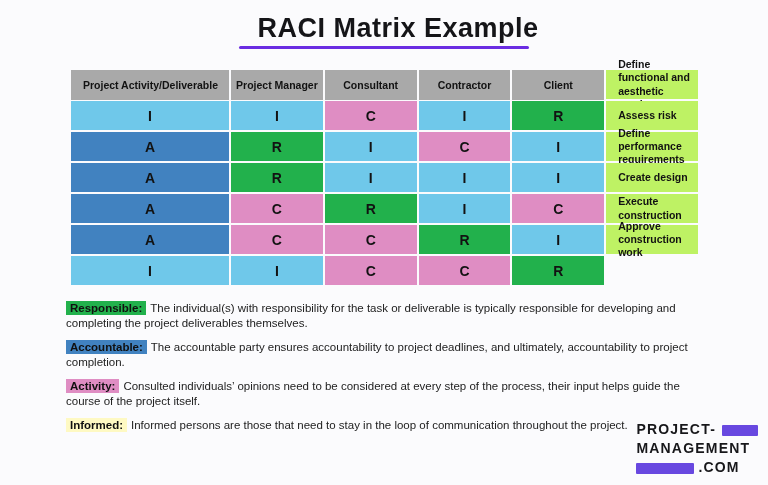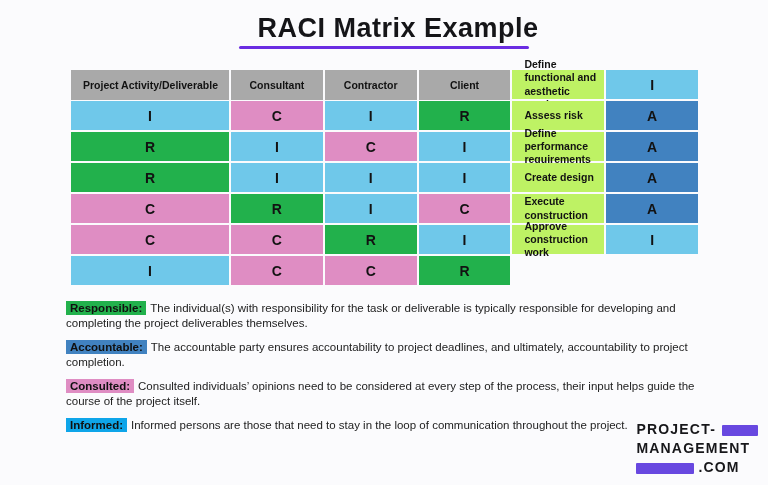--- a/index.html
+++ b/index.html
@@ -80,20 +80,21 @@
 </head>
 <body>
 
 <div class="page">
 
   <h1 class="title">RACI Matrix Example</h1>
   <div class="title-underline" style="background: rgb(106, 44, 226);"></div>
 
   <div class="matrix" id="matrix">
       <div class="cell head first">Project Activity/Deliverable</div>
+      <div class="cell head">Project Manager</div>
       <div class="cell head">Consultant</div>
       <div class="cell head">Contractor</div>
       <div class="cell head">Client</div>
       <div class="cell label">Define functional and aesthetic needs</div>
       <div class="cell val" style="background: rgb(111, 200, 234);">I</div>
       <div class="cell val" style="background: rgb(111, 200, 234);">I</div>
       <div class="cell val" style="background: rgb(223, 141, 195);">C</div>
       <div class="cell val" style="background: rgb(111, 200, 234);">I</div>
       <div class="cell val" style="background: rgb(34, 177, 76);">R</div>
       <div class="cell label">Assess risk</div>
@@ -124,22 +125,22 @@
       <div class="cell val" style="background: rgb(111, 200, 234);">I</div>
       <div class="cell val" style="background: rgb(111, 200, 234);">I</div>
       <div class="cell val" style="background: rgb(223, 141, 195);">C</div>
       <div class="cell val" style="background: rgb(223, 141, 195);">C</div>
       <div class="cell val" style="background: rgb(34, 177, 76);">R</div>
     </div>
 
   <div class="legend">
     <p class="legend-item"><span class="badge" style="background: rgb(34, 177, 76);">Responsible:</span><span>The individual(s) with responsibility for the task or deliverable is typically responsible for developing and completing the project deliverables themselves.</span></p>
     <p class="legend-item"><span class="badge" style="background: rgb(65, 130, 192);">Accountable:</span><span>The accountable party ensures accountability to project deadlines, and ultimately, accountability to project completion.</span></p>
-    <p class="legend-item"><span class="badge" style="background: rgb(223, 141, 195);">Consulted:</span><span>Consulted individuals’ opinions need to be considered at every step of the process, their input helps guide the course of the project itself.</span></p>
-    <p class="legend-item"><span class="badge" style="background: #0ea5e9;">Informed:</span><span>Informed persons are those that need to stay in the loop of communication throughout the project.</span></p>
+    <p class="legend-item"><span class="badge" style="background: rgb(223, 141, 195);">Activity:</span><span>Consulted individuals’ opinions need to be considered at every step of the process, their input helps guide the course of the project itself.</span></p>
+    <p class="legend-item"><span class="badge" style="background: #fef9c3;">Informed:</span><span>Informed persons are those that need to stay in the loop of communication throughout the project.</span></p>
   </div>
 
   <div class="logo">
     <div><span>PROJECT-</span><span class="logo-bar short" style="background: rgb(104, 72, 224);"></span></div>
     <div><span>MANAGEMENT</span></div>
     <div><span class="logo-bar long" style="background: rgb(104, 72, 224);"></span><span>.COM</span></div>
   </div>
 
 </div>
 

